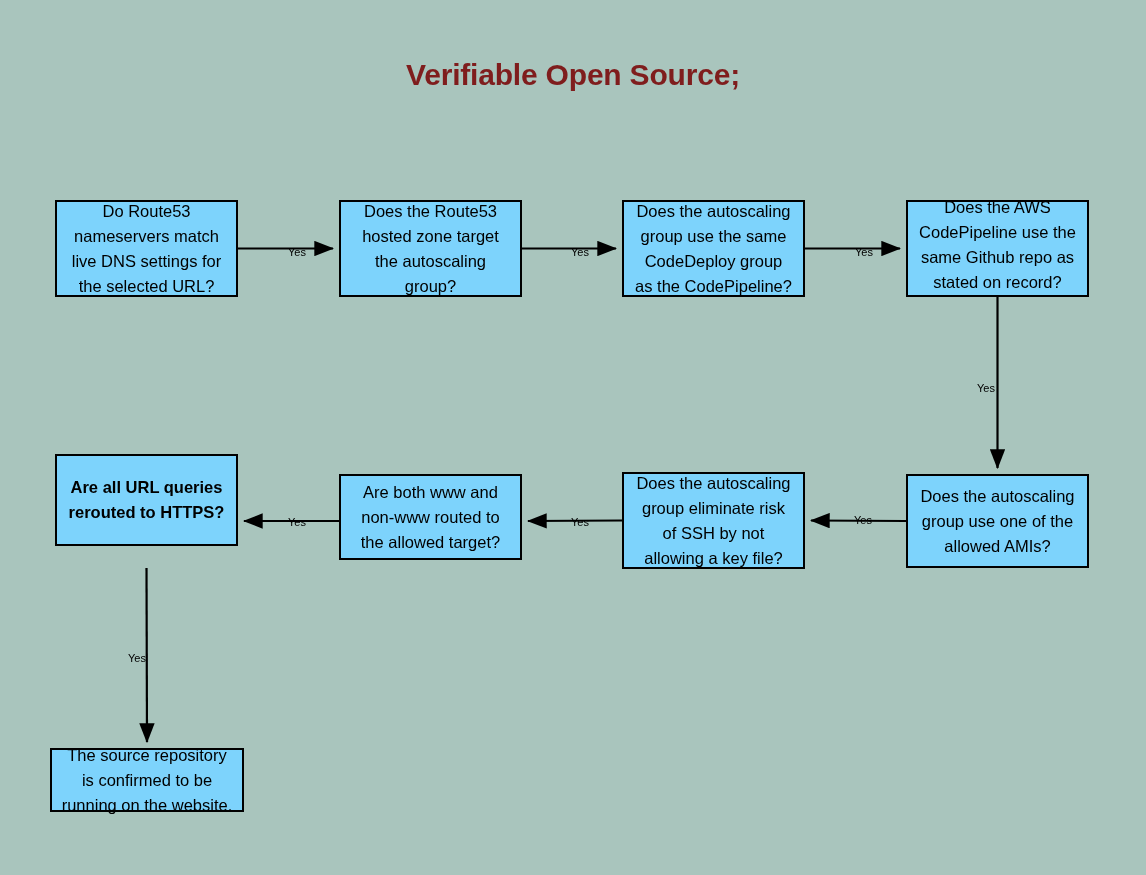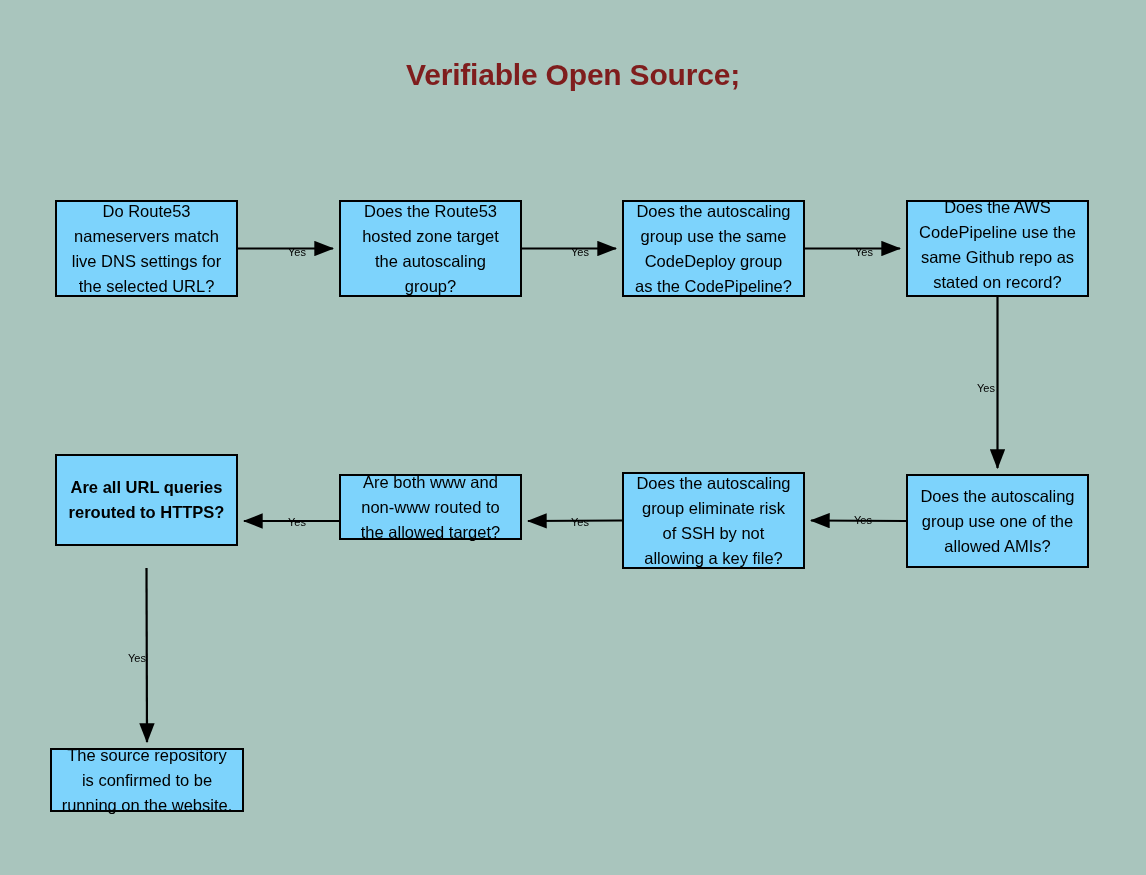--- a/index.html
+++ b/index.html
@@ -118,21 +118,21 @@
         <div class="node-text">Does the autoscaling
 group use one of the
 allowed AMIs?</div>
       </div>
       <div class="node-box" style="left: 622px; top: 472px; width: 183px; height: 97px;">
         <div class="node-text">Does the autoscaling
 group eliminate risk
 of SSH by not
 allowing a key file?</div>
       </div>
-      <div class="node-box" style="left: 339px; top: 474px; width: 183px; height: 66px;">
+      <div class="node-box" style="left: 339px; top: 474px; width: 183px; height: 86px;">
         <div class="node-text">Are both www and
 non-www routed to
 the allowed target?</div>
       </div>
       <div class="node-box" style="left: 55px; top: 454px; width: 183px; height: 92px; font-weight: bold;">
         <div class="node-text">Are all URL queries
 rerouted to HTTPS?</div>
       </div>
       <div class="node-box" style="left: 50px; top: 748px; width: 194px; height: 64px;">
         <div class="node-text">The source repository

